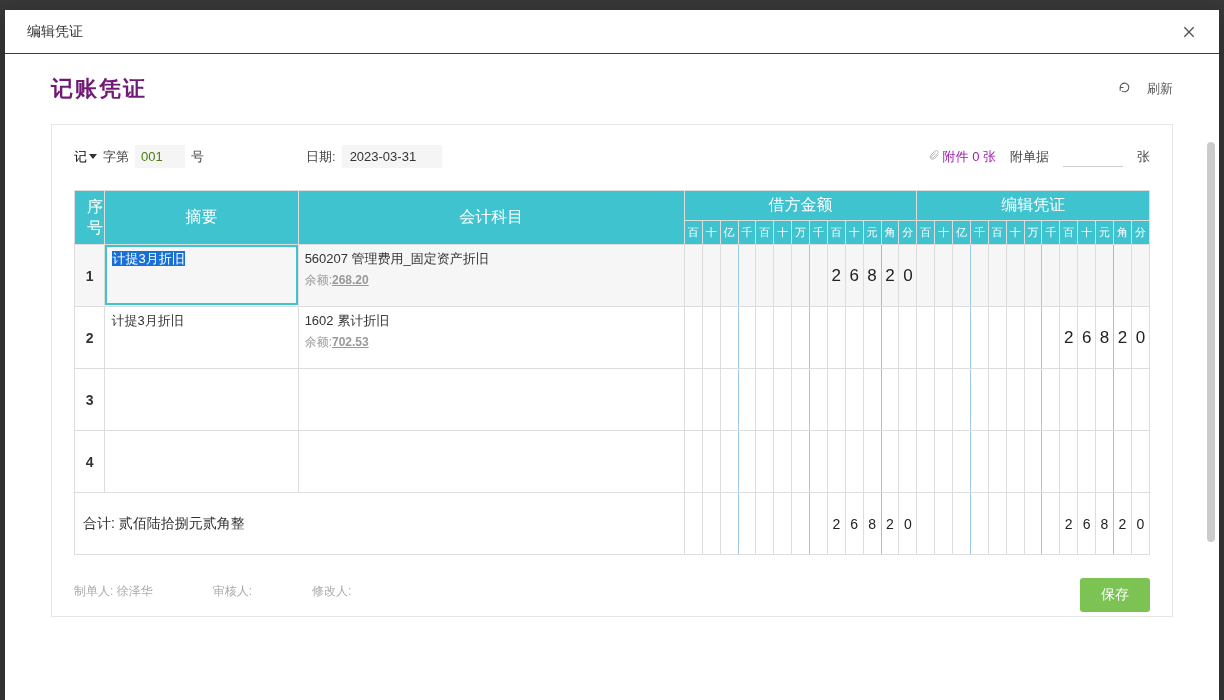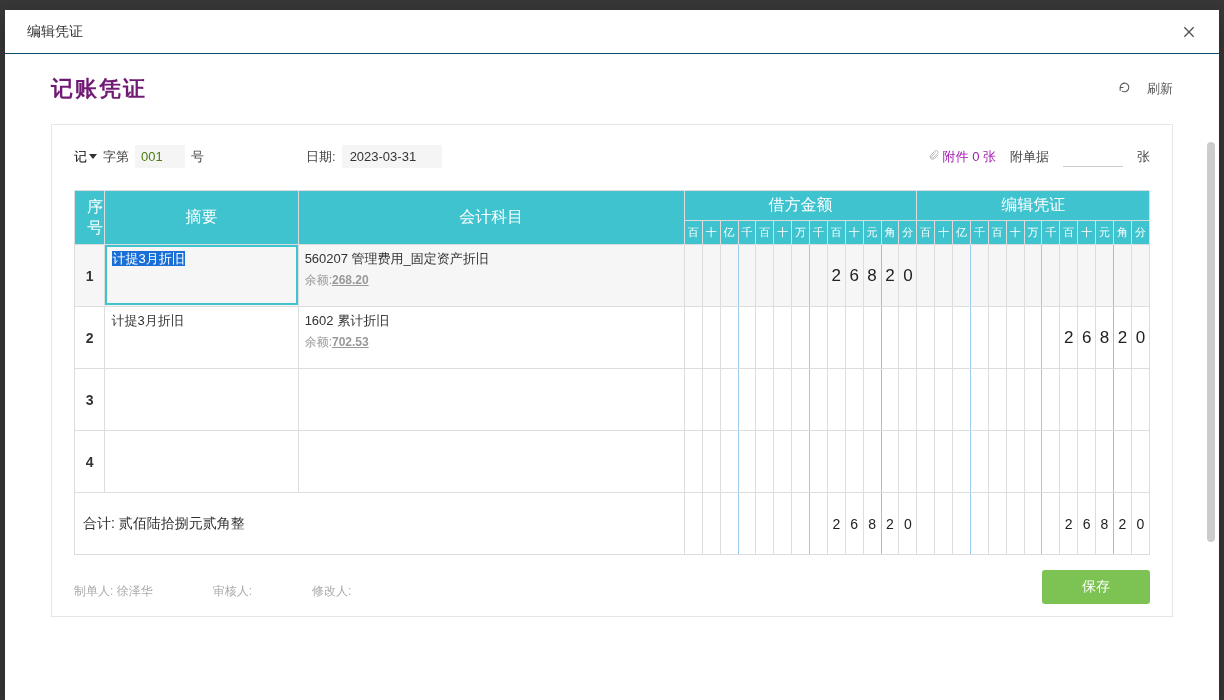--- a/index.html
+++ b/index.html
@@ -157,24 +157,24 @@
 }
 .total-label { padding-left: 8px; font-weight: 600; }
 .total-label span { font-weight: 500; margin-top: 40px; }
 
 
 .footer-meta {
   display: flex; gap: 60px;
   margin-top: 28px; font-size: 12px; color: #aaa;
 }
 .save-btn {
-  position: absolute; right: 22px; bottom: 12px;
+  position: absolute; right: 22px; bottom: 4px;
   background: #7cc353; color: #fff;
   border: none; border-radius: 3px;
-  padding: 8px 40px; font-size: 14px; cursor: pointer;
+  padding: 8px 21px; font-size: 14px; cursor: pointer;
 }
 
 
 .scroll-stub {
   position: absolute; right: 4px; top: 132px; width: 8px; height: 400px;
   background: #ccc; border-radius: 4px;
 }
 </style>
 </head>
 <body>

